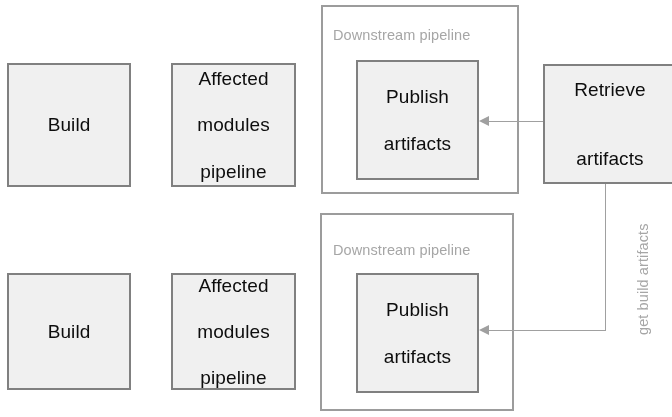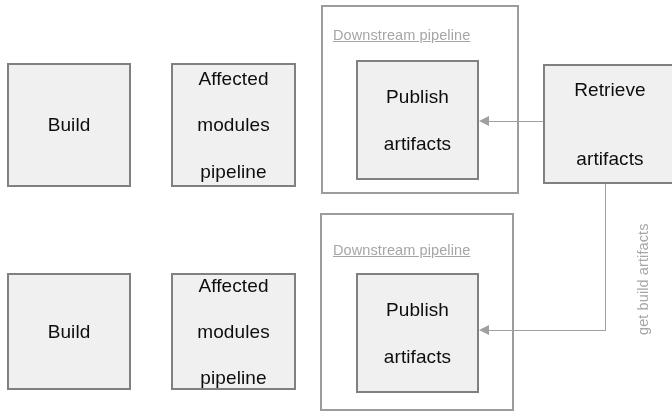--- a/index.html
+++ b/index.html
@@ -40,21 +40,20 @@
     background: #ffffff;
     border: 2px solid #9c9c9c;
   }
   .group-label {
     position: absolute;
     color: #a6a6a6;
     font-size: 14.5px;
     line-height: 1;
     white-space: nowrap;
     letter-spacing: 0.1px;
-    text-decoration: underline;
   }
 
   
   .edge-h {
     position: absolute;
     height: 0;
     border-top: 1.4px solid #a0a0a0;
   }
   .edge-v {
     position: absolute;

